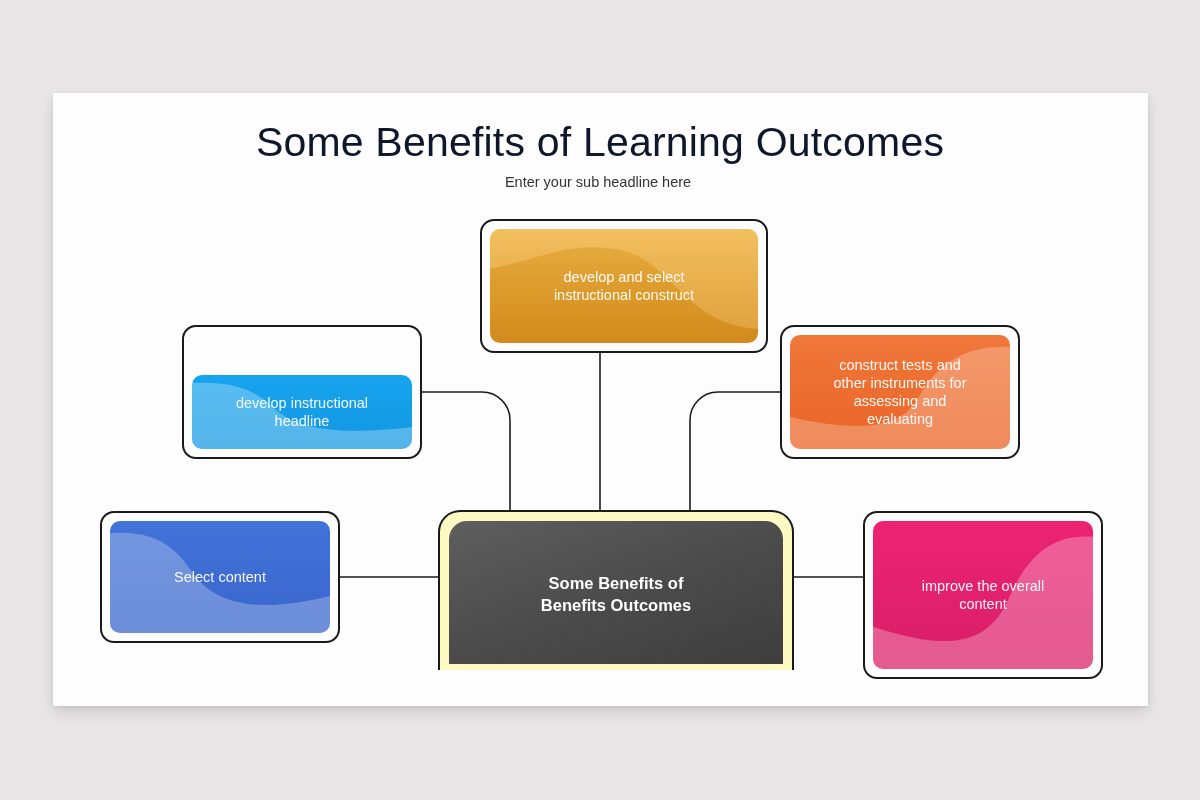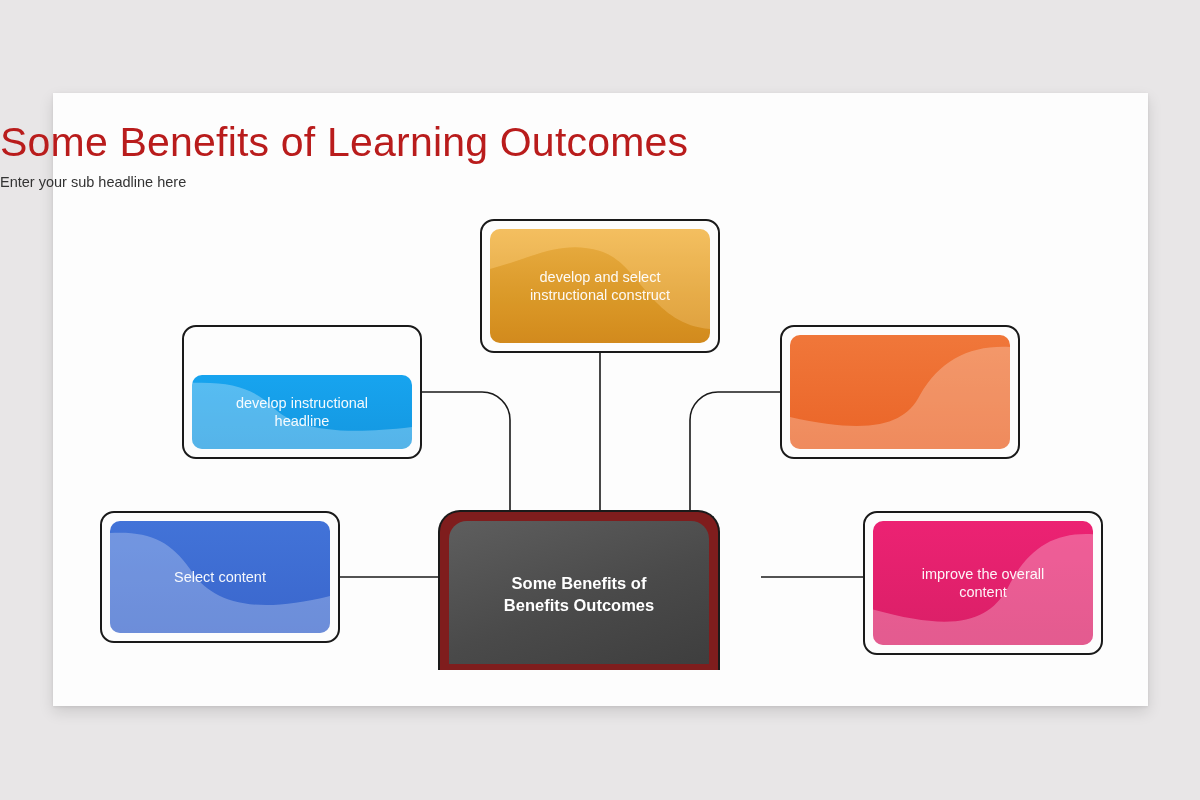--- a/index.html
+++ b/index.html
@@ -12,30 +12,31 @@
     .slide {
       position: absolute;
       left: 53px; top: 93px;
       width: 1095px; height: 613px;
       background: #fdfdfd;
       box-shadow: 0 6px 14px rgba(0,0,0,0.12), 0 1px 3px rgba(0,0,0,0.08);
     }
     .title {
       position: absolute;
       left: 0; top: 119px; width: 1200px;
+      text-align: center;
       font-size: 41px;
       font-weight: 400;
-      color: #b91c1c;
+      color: #0f172a;
       letter-spacing: 0.2px;
       line-height: 46px;
     }
     .subtitle {
       position: absolute;
       left: 0; top: 173px; width: 1196px;
-      text-align: left;
+      text-align: center;
       font-size: 14.5px;
       color: #333333;
       line-height: 18px;
     }
     svg.connectors {
       position: absolute; left: 0; top: 0;
       width: 1200px; height: 800px;
       pointer-events: none;
     }
     .frame {
@@ -63,25 +64,25 @@
       text-align: center;
       font-size: 14.5px;
       line-height: 18px;
       padding: 0 20px;
       opacity: 0.95;
     }
     
     .center-frame {
       position: absolute;
       left: 438px; top: 510px;
-      width: 282px; height: 160px;
+      width: 356px; height: 160px;
       border: 2px solid #1a1a1a;
       border-bottom: none;
       border-radius: 22px 22px 0 0;
-      background: #7f1d1d;
+      background: #fef9c3;
     }
     .center-card {
       position: absolute;
       left: 9px; top: 9px; right: 9px; bottom: 6px;
       border-radius: 18px 18px 0 0;
       background: linear-gradient(160deg, #5e5e5e 0%, #4a4a4a 55%, #3e3e3e 100%);
       display: flex;
       align-items: flex-start;
       justify-content: center;
       padding-top: 51px;
@@ -110,21 +111,21 @@
     <path d="M420 392 H482 A28 28 0 0 1 510 420 V511"></path>
 
     <path d="M781 392 H718 A28 28 0 0 0 690 420 V511"></path>
 
     <line x1="338" y1="577" x2="439" y2="577"></line>
 
     <line x1="761" y1="577" x2="864" y2="577"></line>
   </g>
 </svg>
 
-<div class="frame" style="left:480px; top:219px; width:240px; height:134px;">
+<div class="frame" style="left:480px; top:219px; width:288px; height:134px;">
   <div class="card" style="background:linear-gradient(180deg,#f2b546 0%,#e29e2a 60%,#d98f1e 100%);">
     <svg class="wave" viewBox="0 0 220 114" preserveAspectRatio="none">
       <path d="M0 40 C40 30 70 10 110 22 C150 34 160 95 220 100 L220 0 L0 0 Z" fill="#ffffff" opacity="0.14"></path>
       <path d="M0 40 C40 30 70 10 110 22 C150 34 160 95 220 100 L220 114 L0 114 Z" fill="#000000" opacity="0.03"></path>
     </svg>
     <div class="card-text">
       <div>develop and select</div>
       <div>instructional construct</div>
     </div>
   </div>
@@ -140,35 +141,41 @@
       <div>headline</div>
     </div>
   </div>
 </div>
 
 <div class="frame" style="left:780px; top:325px; width:240px; height:134px;">
   <div class="card" style="background:linear-gradient(180deg,#f0773a 0%,#ea6427 100%);">
     <svg class="wave" viewBox="0 0 220 114" preserveAspectRatio="none">
       <path d="M220 12 C180 10 150 25 130 60 C115 90 80 100 0 82 L0 114 L220 114 Z" fill="#ffffff" opacity="0.25"></path>
     </svg>
+    <div class="card-text">
+      <div>construct tests and</div>
+      <div>other instruments for</div>
+      <div>assessing and</div>
+      <div>evaluating</div>
+    </div>
   </div>
 </div>
 
 <div class="frame" style="left:100px; top:511px; width:240px; height:132px;">
   <div class="card" style="background:linear-gradient(180deg,#4273d8 0%,#3a66cc 100%);">
     <svg class="wave" viewBox="0 0 220 112" preserveAspectRatio="none">
       <path d="M0 12 C40 10 60 20 80 48 C100 80 140 95 220 75 L220 112 L0 112 Z" fill="#ffffff" opacity="0.26"></path>
     </svg>
     <div class="card-text">
       <div>Select content</div>
     </div>
   </div>
 </div>
 
-<div class="frame" style="left:863px; top:511px; width:240px; height:144px;">
+<div class="frame" style="left:863px; top:511px; width:240px; height:168px;">
   <div class="card" style="background:linear-gradient(180deg,#ec2273 0%,#d91f66 100%);">
     <svg class="wave" viewBox="0 0 220 112" preserveAspectRatio="none">
       <path d="M220 12 C180 10 155 25 135 60 C115 92 80 100 0 80 L0 112 L220 112 Z" fill="#ffffff" opacity="0.27"></path>
     </svg>
     <div class="card-text">
       <div>improve the overall</div>
       <div>content</div>
     </div>
   </div>
 </div>

